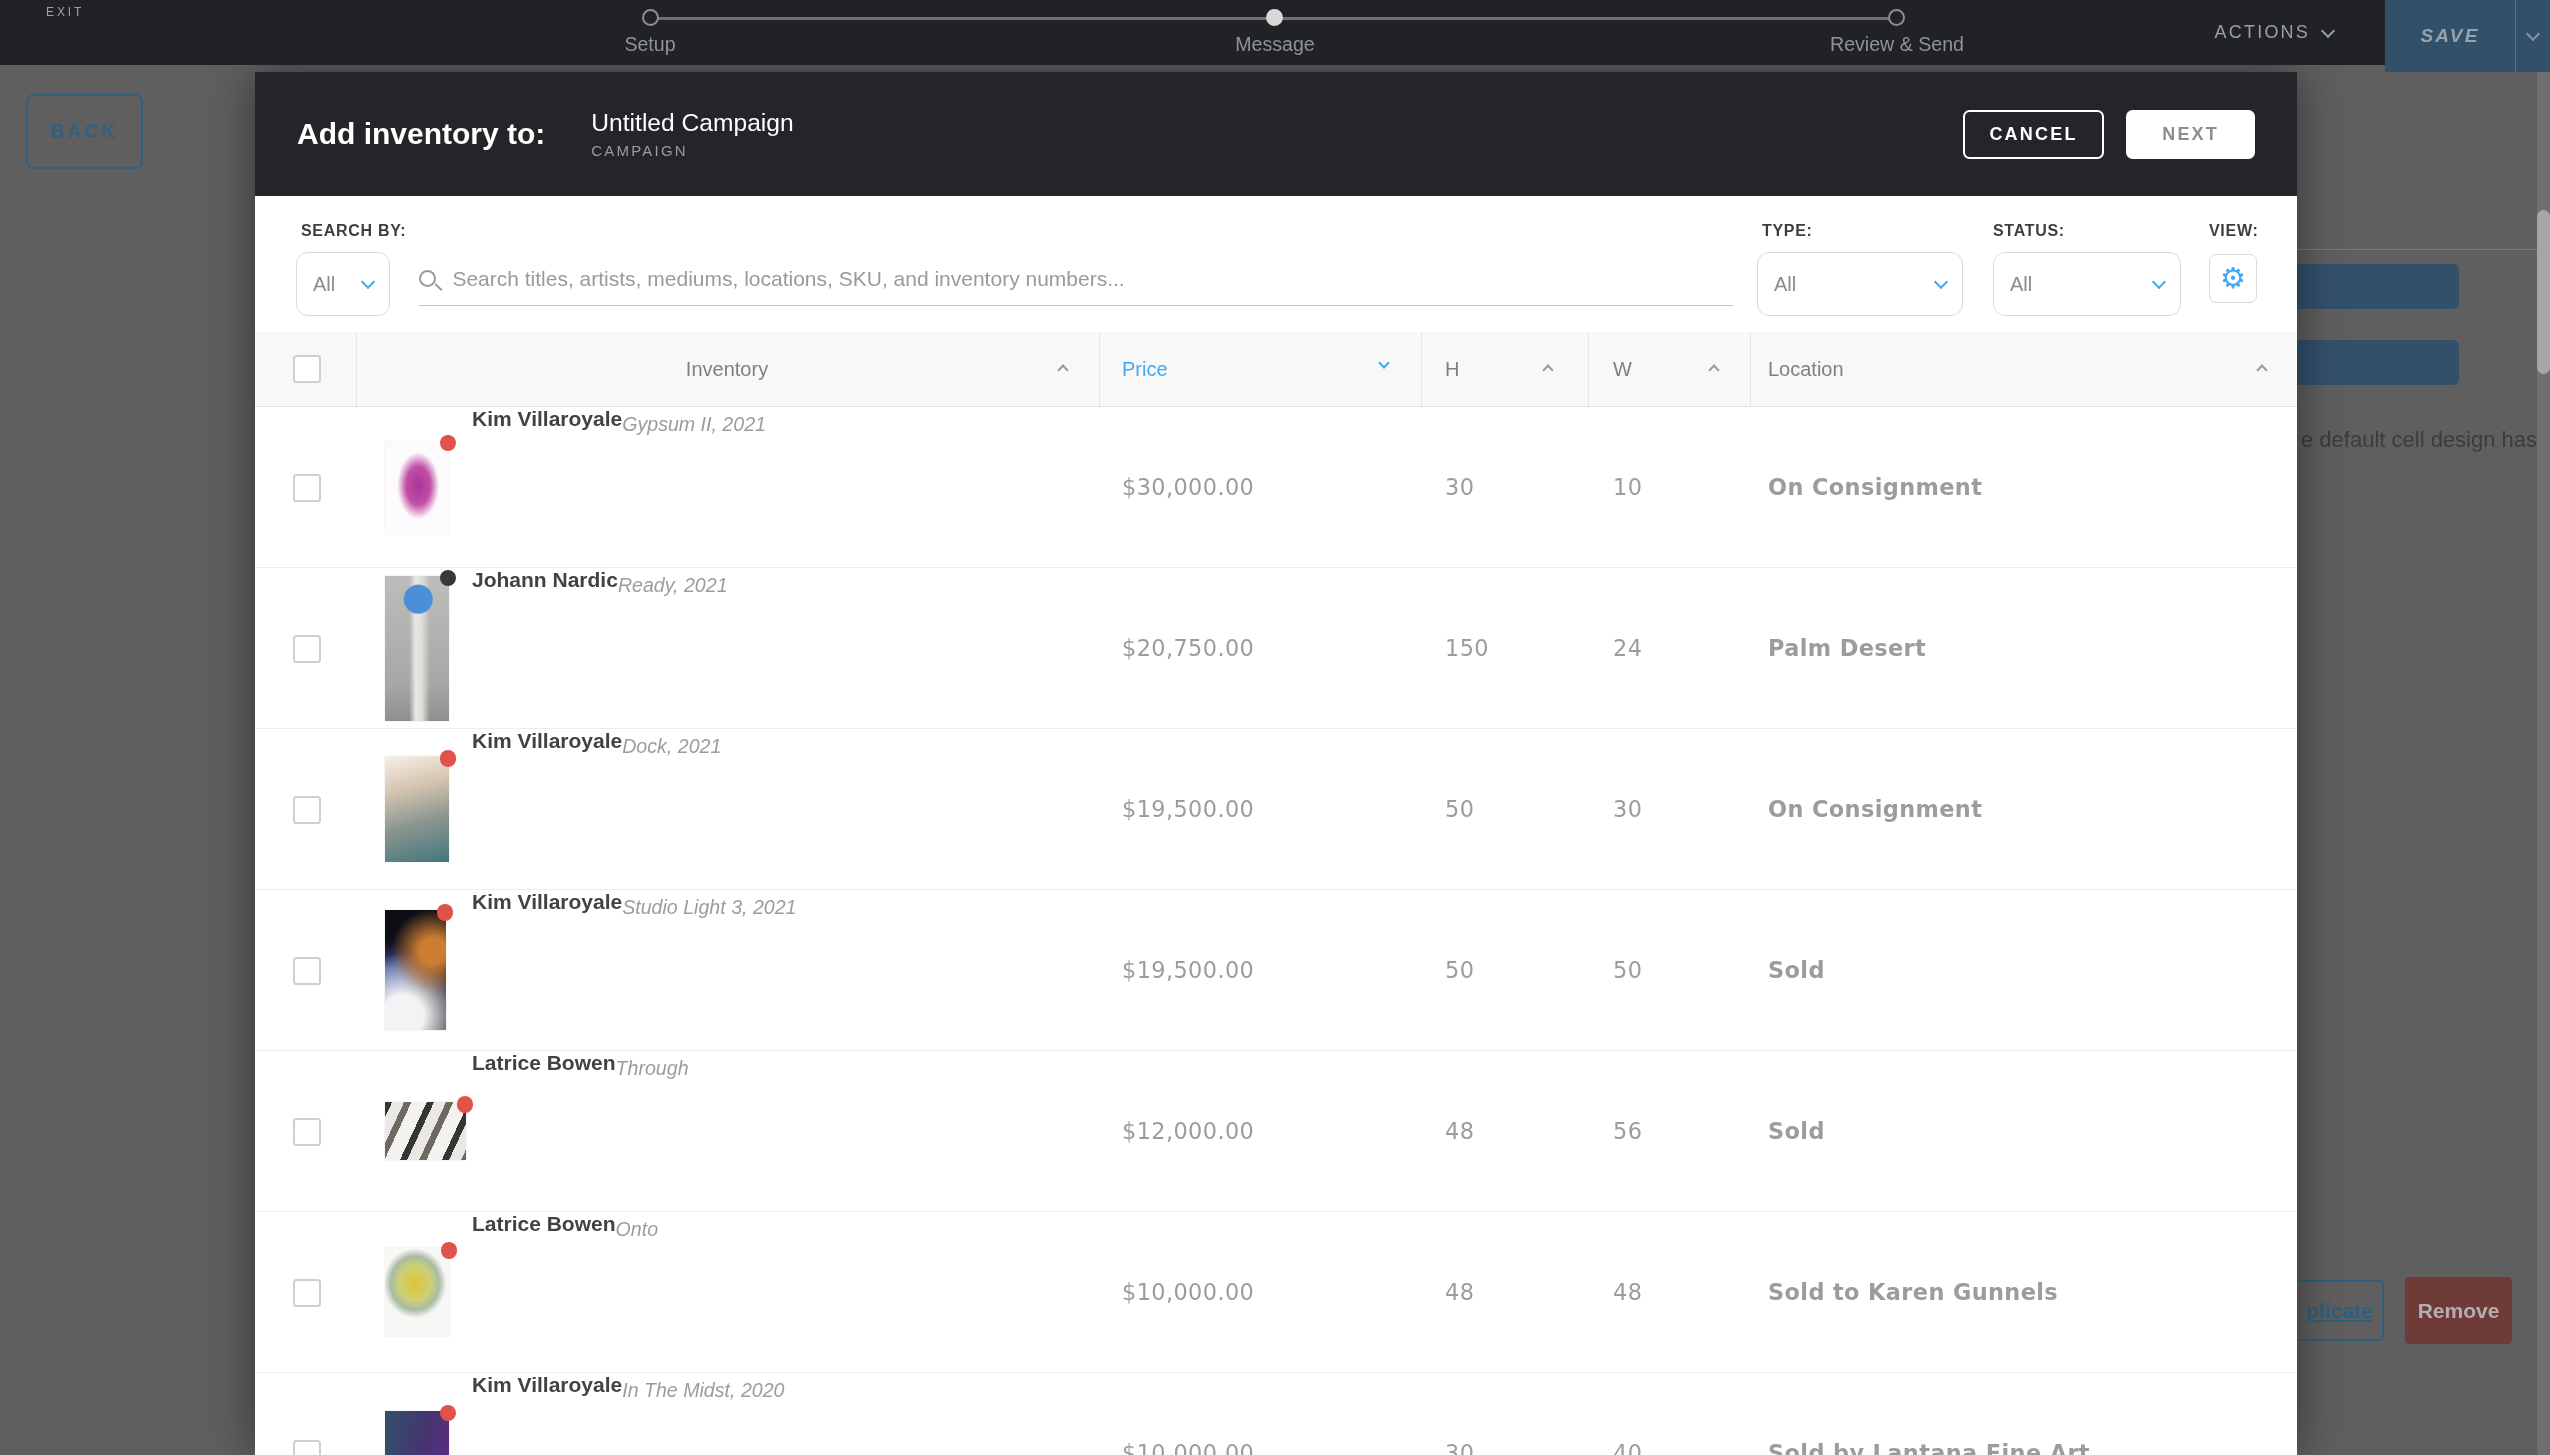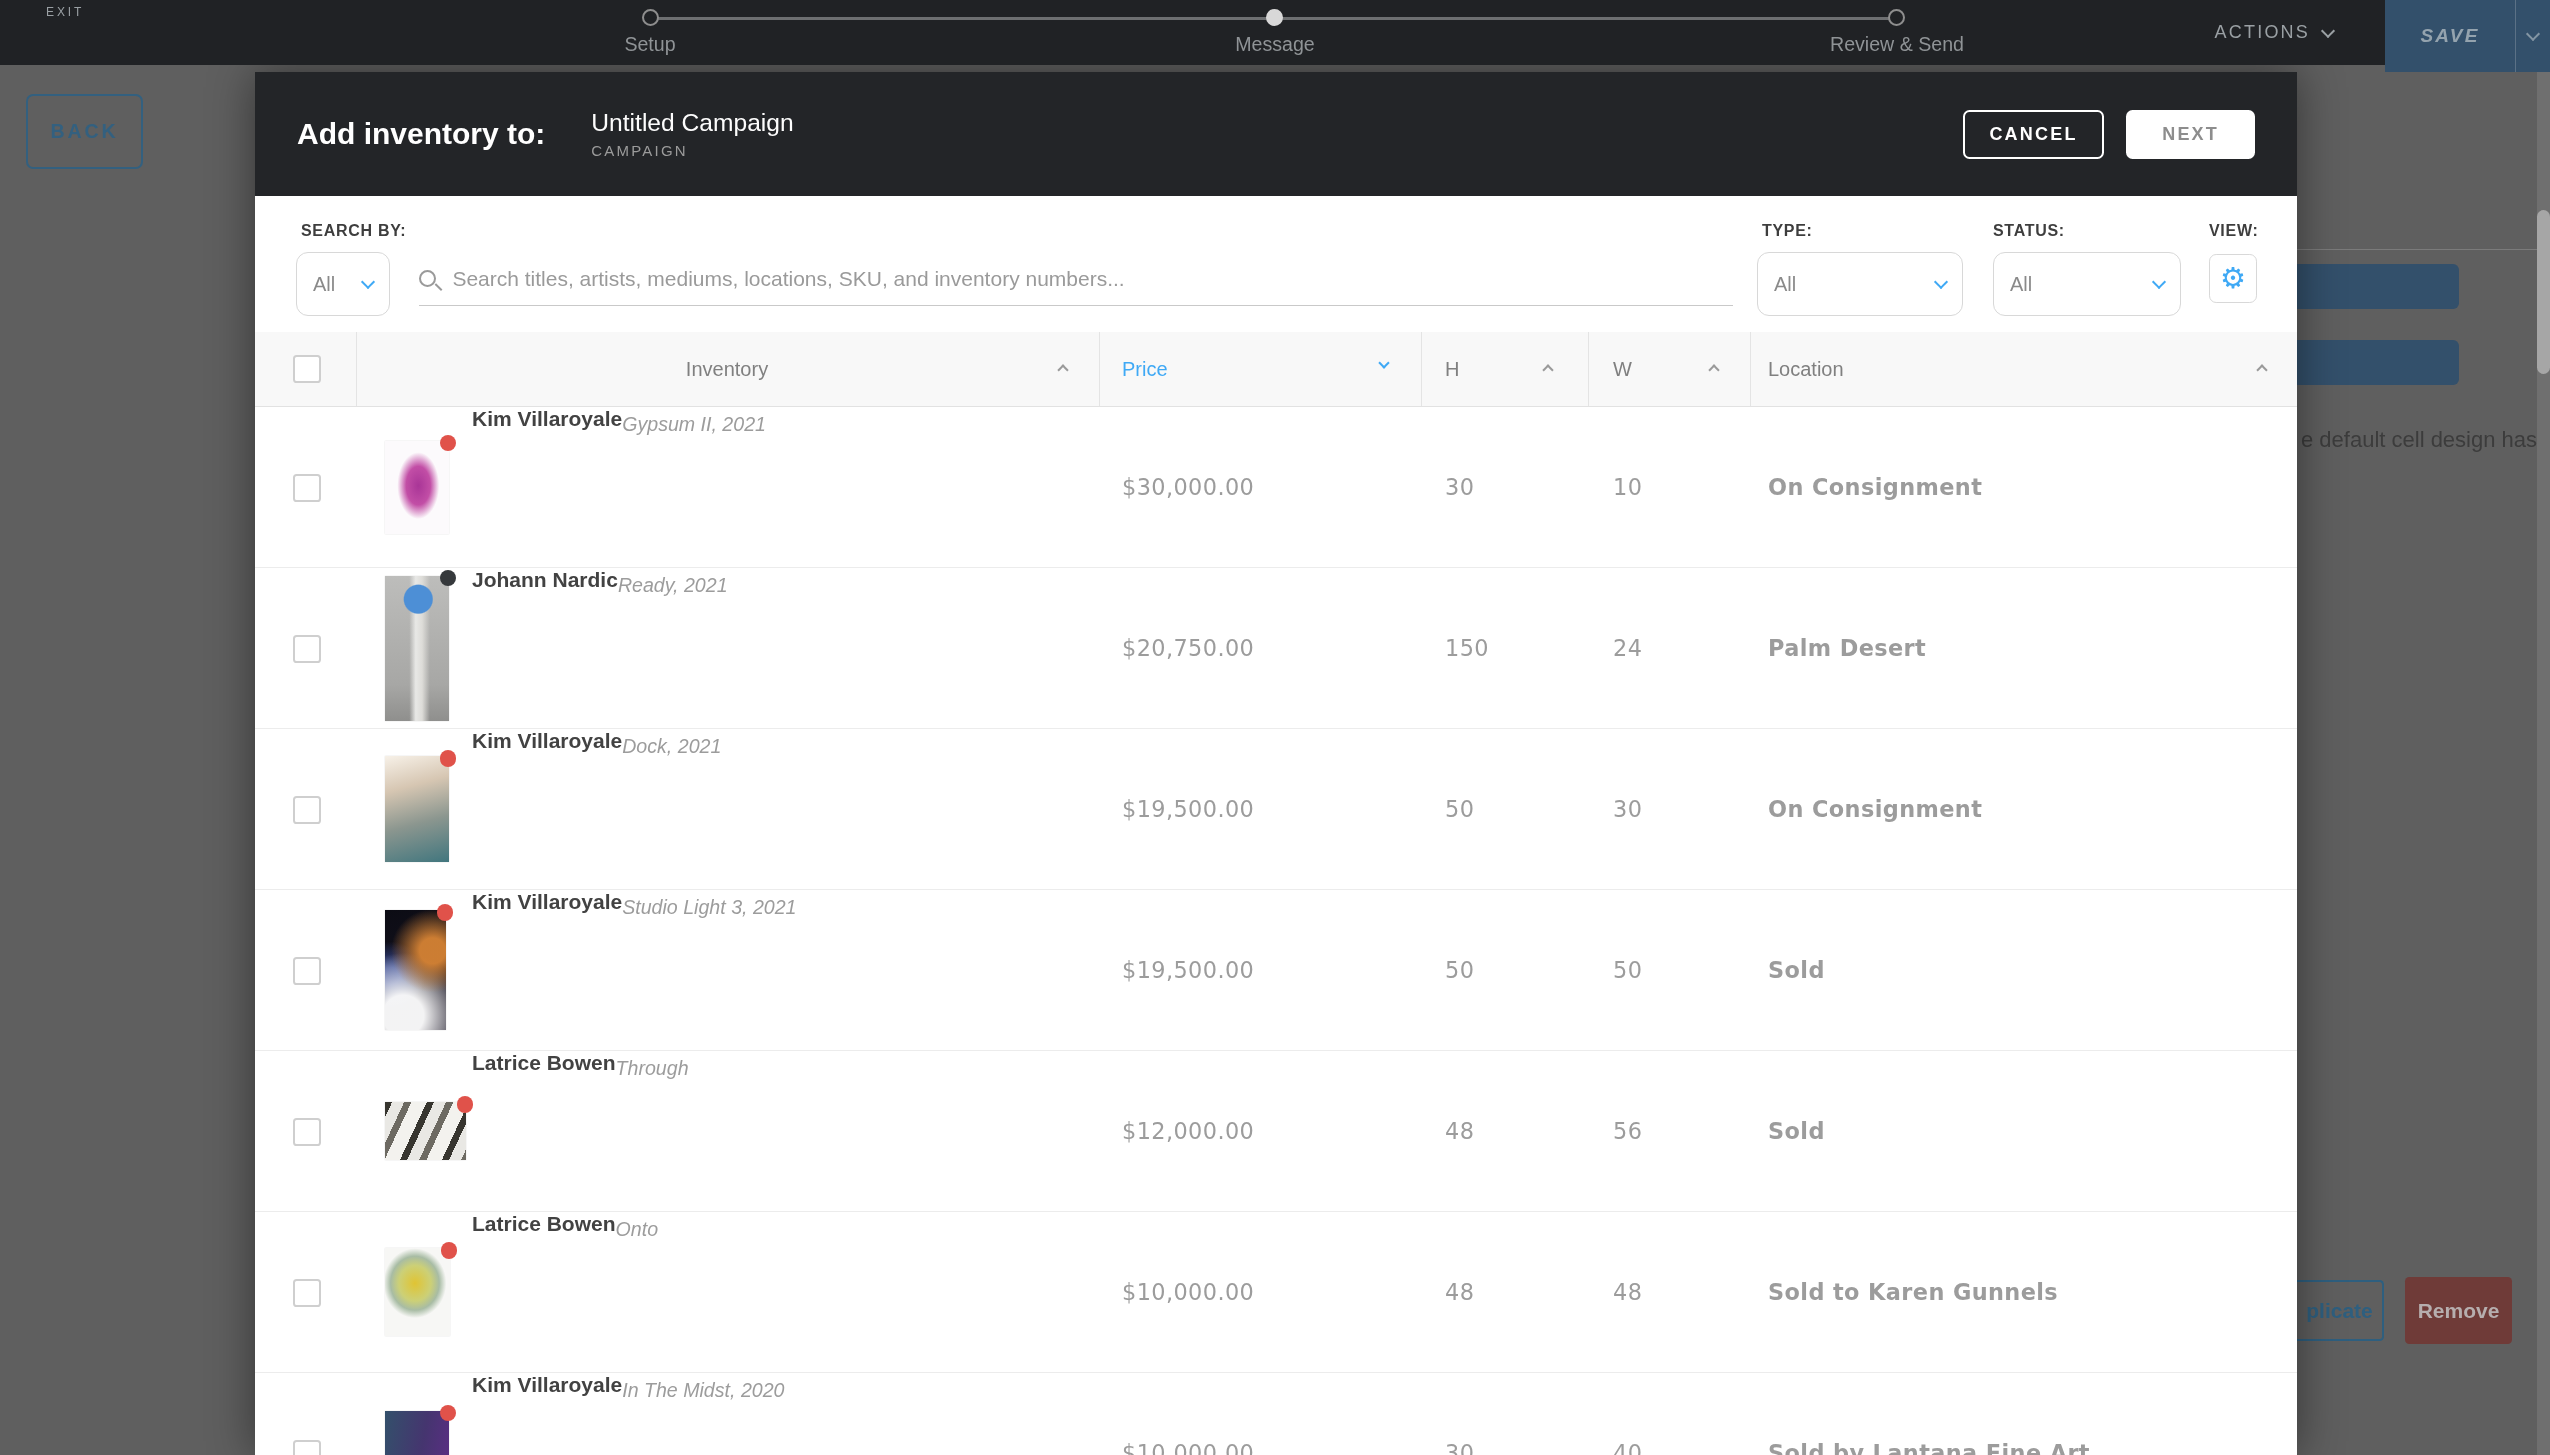--- a/index.html
+++ b/index.html
@@ -36,21 +36,21 @@
   
   .back-btn { position:absolute; left:26px; top:94px; width:117px; height:75px;
     border:2.2px solid #33607f; border-radius:7.2px; color:#33607f; font-size:19.6px; font-weight:bold;
     letter-spacing:2.9px; display:flex; align-items:center; justify-content:center; background:transparent; }
   .bg-divider { position:absolute; left:2297px; top:249px; width:240px; height:1.4px; background:#7b7b7b; }
   .bg-bluebar { position:absolute; left:2297px; width:162px; height:45px; border-radius:0 5.8px 5.8px 0; background:#33506b; }
   .bg-bluebar.b1 { top:264px; } .bg-bluebar.b2 { top:340px; }
   .bg-cuttext { position:absolute; left:2301px; top:427px; color:#3c3c3c; font-size:22px; white-space:nowrap; }
   .dup-btn { position:absolute; left:2297px; top:1280px; width:87px; height:61px;
     border:2.2px solid #2e5f7f; border-left:none; border-radius:0 4.3px 4.3px 0; color:#2e5f7f;
-    font-size:21px; font-weight:bold; display:flex; align-items:center; justify-content:center; background:transparent; }
+    font-size:21px; font-weight:bold; display:flex; align-items:center; justify-content:center; background:transparent;text-decoration:underline; }
   .remove-btn { position:absolute; left:2405px; top:1277px; width:107px; height:67px;
     background:#6f3b38; border:none; border-radius:4.3px; color:#b6aeae; font-size:21px; font-weight:bold;
     display:flex; align-items:center; justify-content:center; }
   .scrollbar-track { position:absolute; left:2537px; top:65px; width:13px; height:1390px; background:#6f6f6f; }
   .scrollbar-thumb { position:absolute; left:0; top:145px; width:13px; height:164px; background:#a6a6a6; border-radius:6.5px; }
   
   .modal { position:absolute; left:255px; top:72px; width:2042px; height:1384px; background:#ffffff;
     overflow:hidden; z-index:4; box-shadow:0 0 43px rgba(0,0,0,.45); }
   .modal-header { position:relative; height:124px; background:#232528; display:flex; align-items:center; padding:0 42px; }
   .modal-title { color:#ffffff; font-size:30px; font-weight:bold; }

